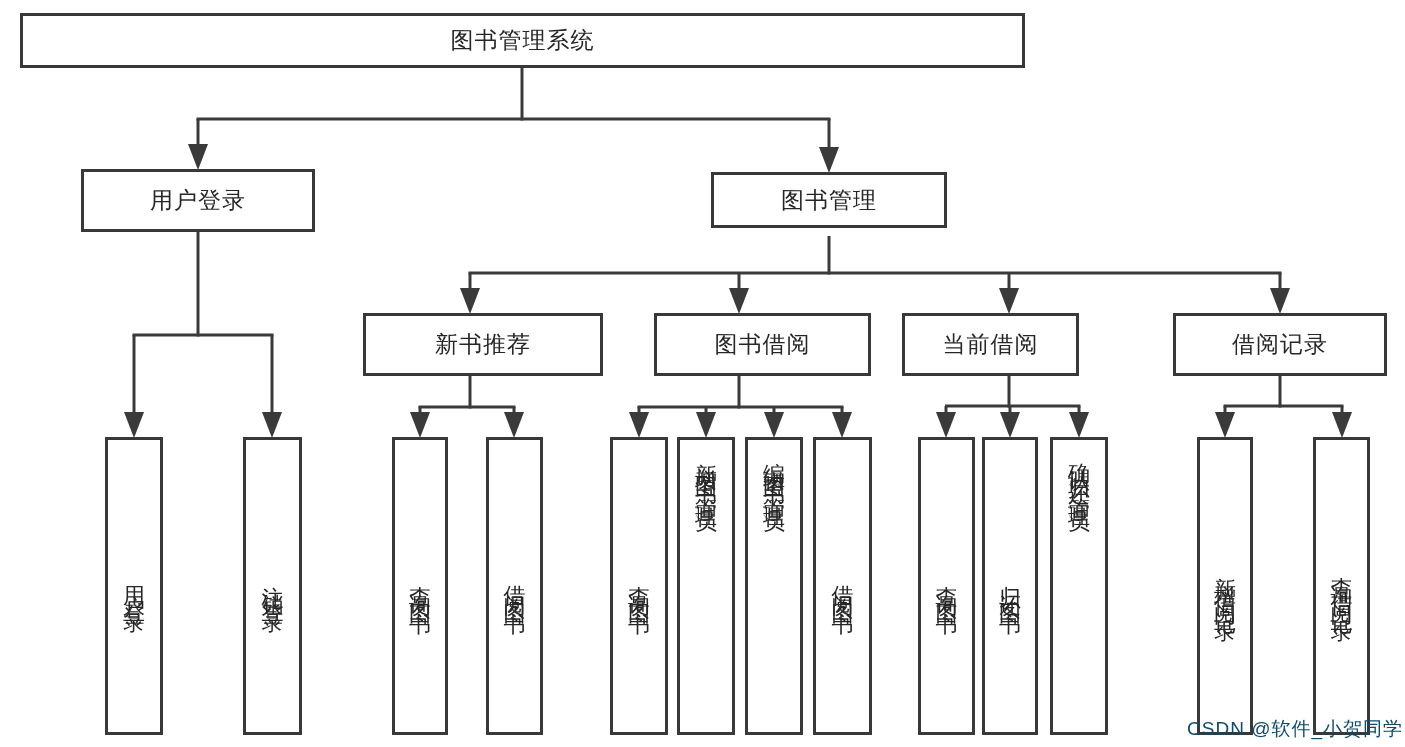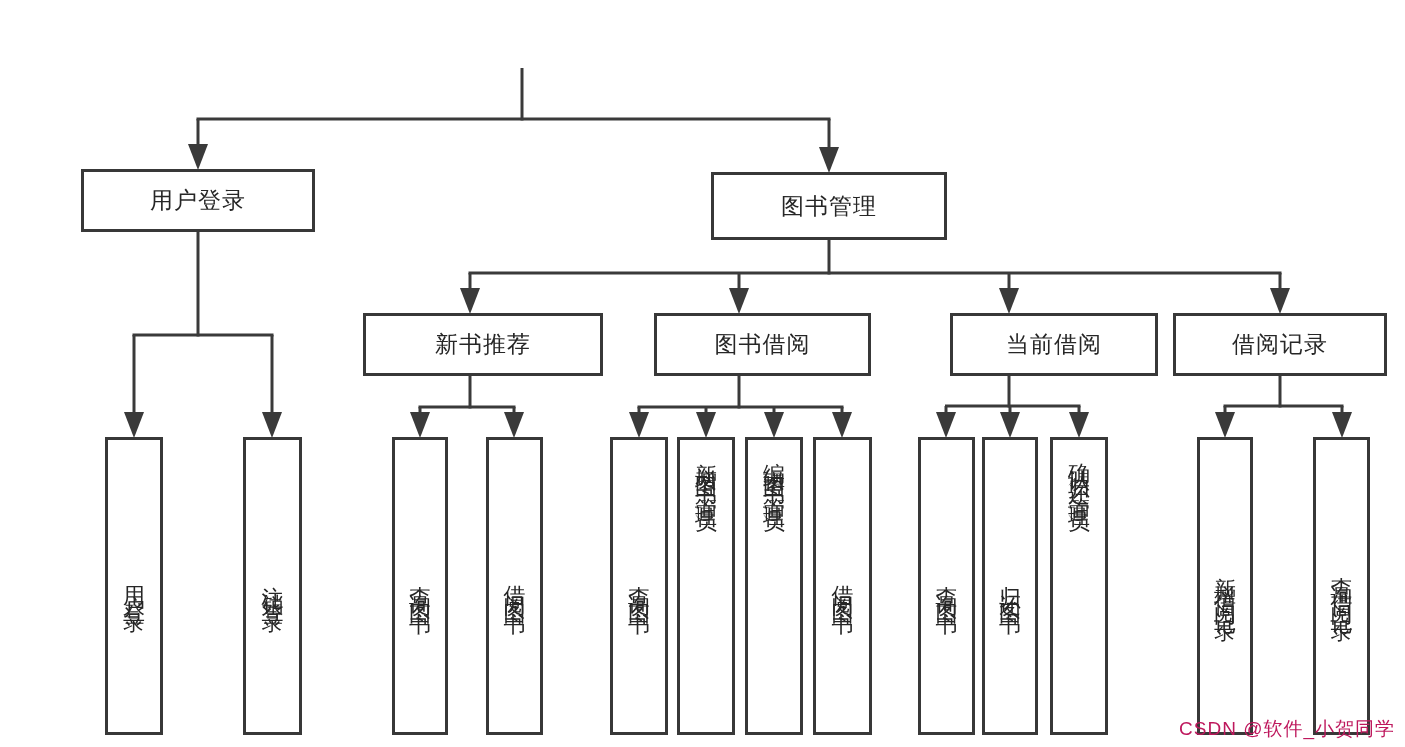--- a/index.html
+++ b/index.html
@@ -29,24 +29,24 @@
   .v .vt {
     writing-mode: vertical-rl;
     text-orientation: mixed;
     letter-spacing: 9px;
     line-height: 1;
   }
   .v.ta { align-items: flex-start; }
   .v.ta .vt { padding-top: 5px; letter-spacing: 7px; }
   .watermark {
     position: absolute;
-    right: 10px;
+    right: 2px;
     bottom: 5px;
     font-size: 19px;
-    color: #be185d;
+    color: #0c4a6e;
     letter-spacing: 1px;
     z-index: 5;
     white-space: nowrap;
   }
 </style>
 </head>
 <body>
 
 <div class="stage">
 
@@ -119,35 +119,38 @@
     <g>
       <line x1="1280" y1="376" x2="1280" y2="407.5"></line>
       <line x1="1223.5" y1="406" x2="1343.5" y2="406"></line>
       <line x1="1225" y1="406" x2="1225" y2="420"></line>
       <polygon points="1215,412 1235,412 1225,438"></polygon>
       <line x1="1342" y1="406" x2="1342" y2="420"></line>
       <polygon points="1332,412 1352,412 1342,438"></polygon>
     </g>
   </svg>
 
+  <div class="node h" style="left:20px; top:13px; width:1005px; height:55px;">
+    <span>图书管理系统</span>
+  </div>
 
   <div class="node h" style="left:81px; top:169px; width:234px; height:63px;">
     <span>用户登录</span>
   </div>
-  <div class="node h" style="left:711px; top:172px; width:236px; height:68px;">
+  <div class="node h" style="left:711px; top:172px; width:236px; height:56px;">
     <span>图书管理</span>
   </div>
 
   <div class="node h" style="left:363px; top:313px; width:240px; height:63px;">
     <span>新书推荐</span>
   </div>
   <div class="node h" style="left:631px; top:313px; width:217px; height:63px;margin-left:23px;">
     <span>图书借阅</span>
   </div>
-  <div class="node h" style="left:950px; top:313px; width:208px; height:63px;font-family:Liberation Mono, monospace;">
+  <div class="node h" style="left:902px; top:313px; width:177px; height:63px;font-family:Liberation Mono, monospace;">
     <span>当前借阅</span>
   </div>
   <div class="node h" style="left:1173px; top:313px; width:214px; height:63px;">
     <span>借阅记录</span>
   </div>
 
   <div class="node v" style="left:105px; top:437px; width:58px; height:298px;">
     <span class="vt">用户登录</span>
   </div>
   <div class="node v" style="left:243px; top:437px; width:59px; height:298px;">

